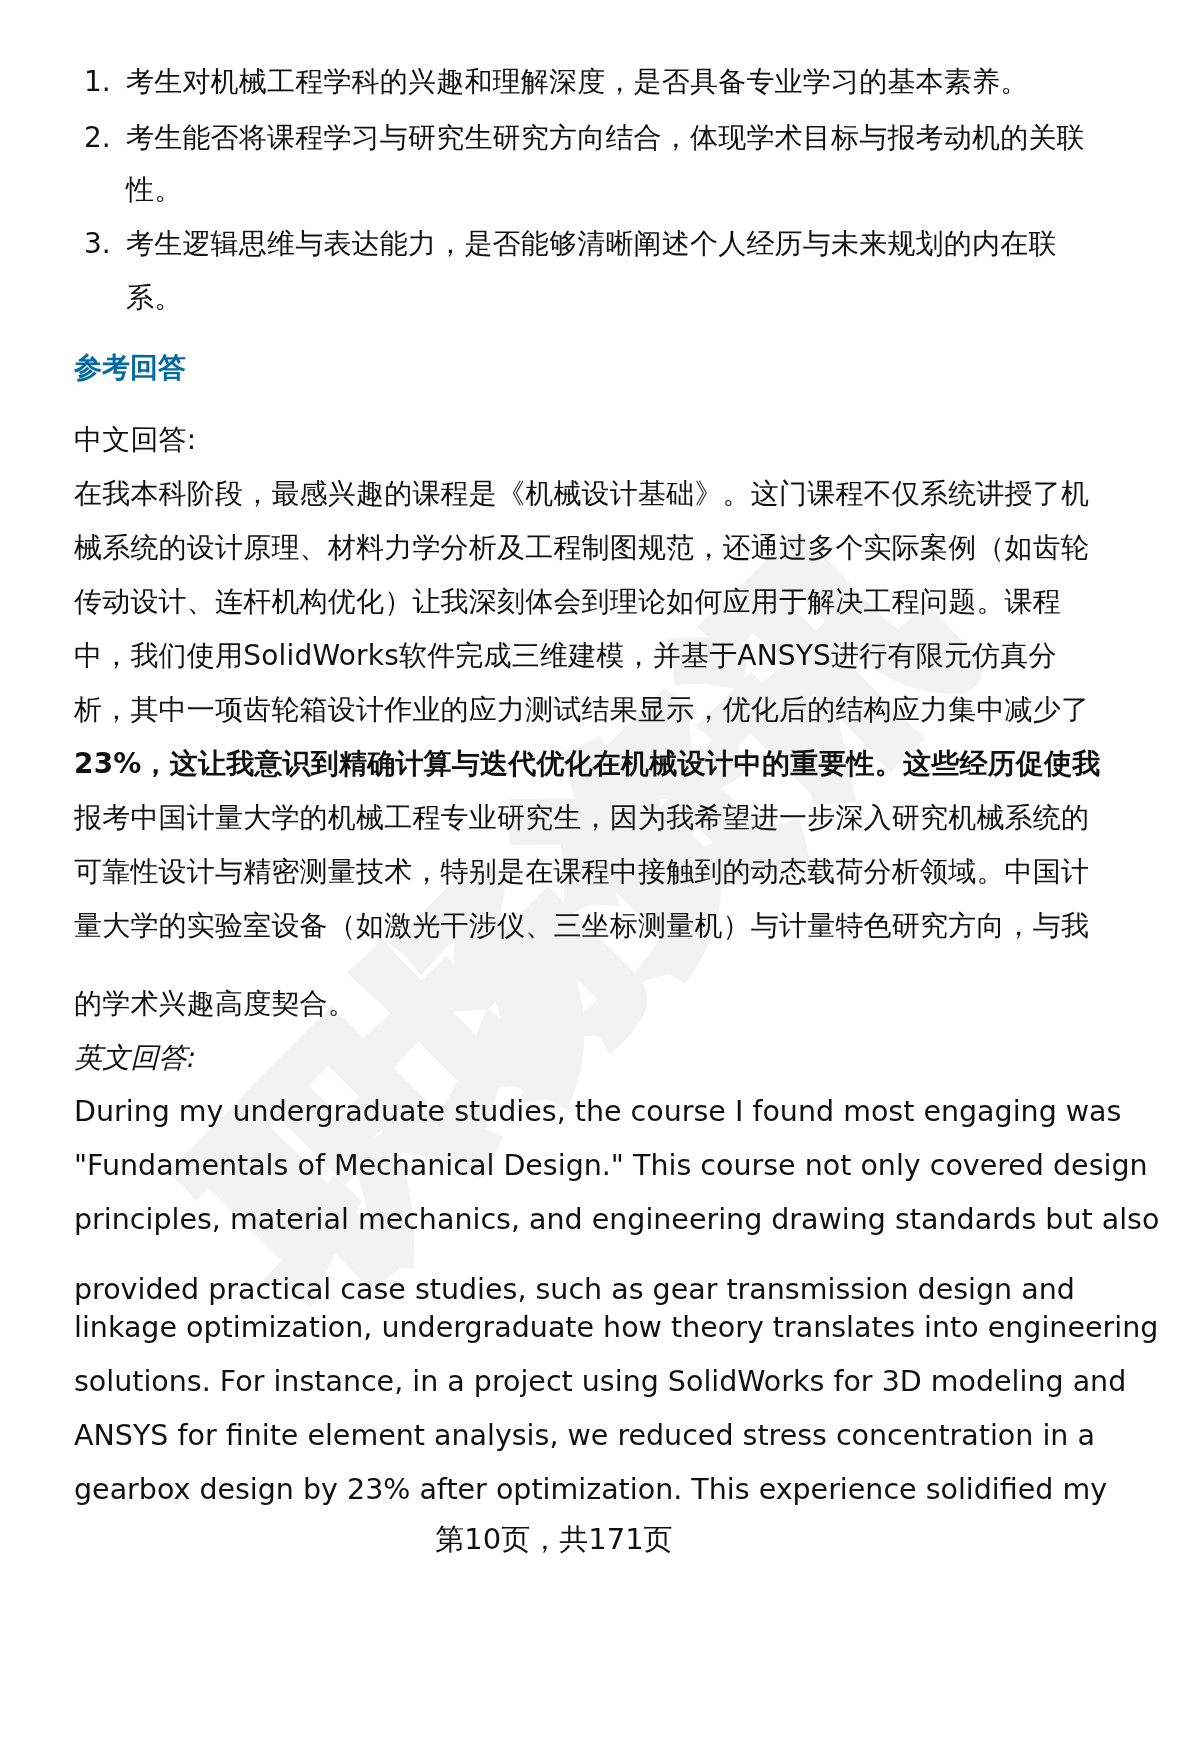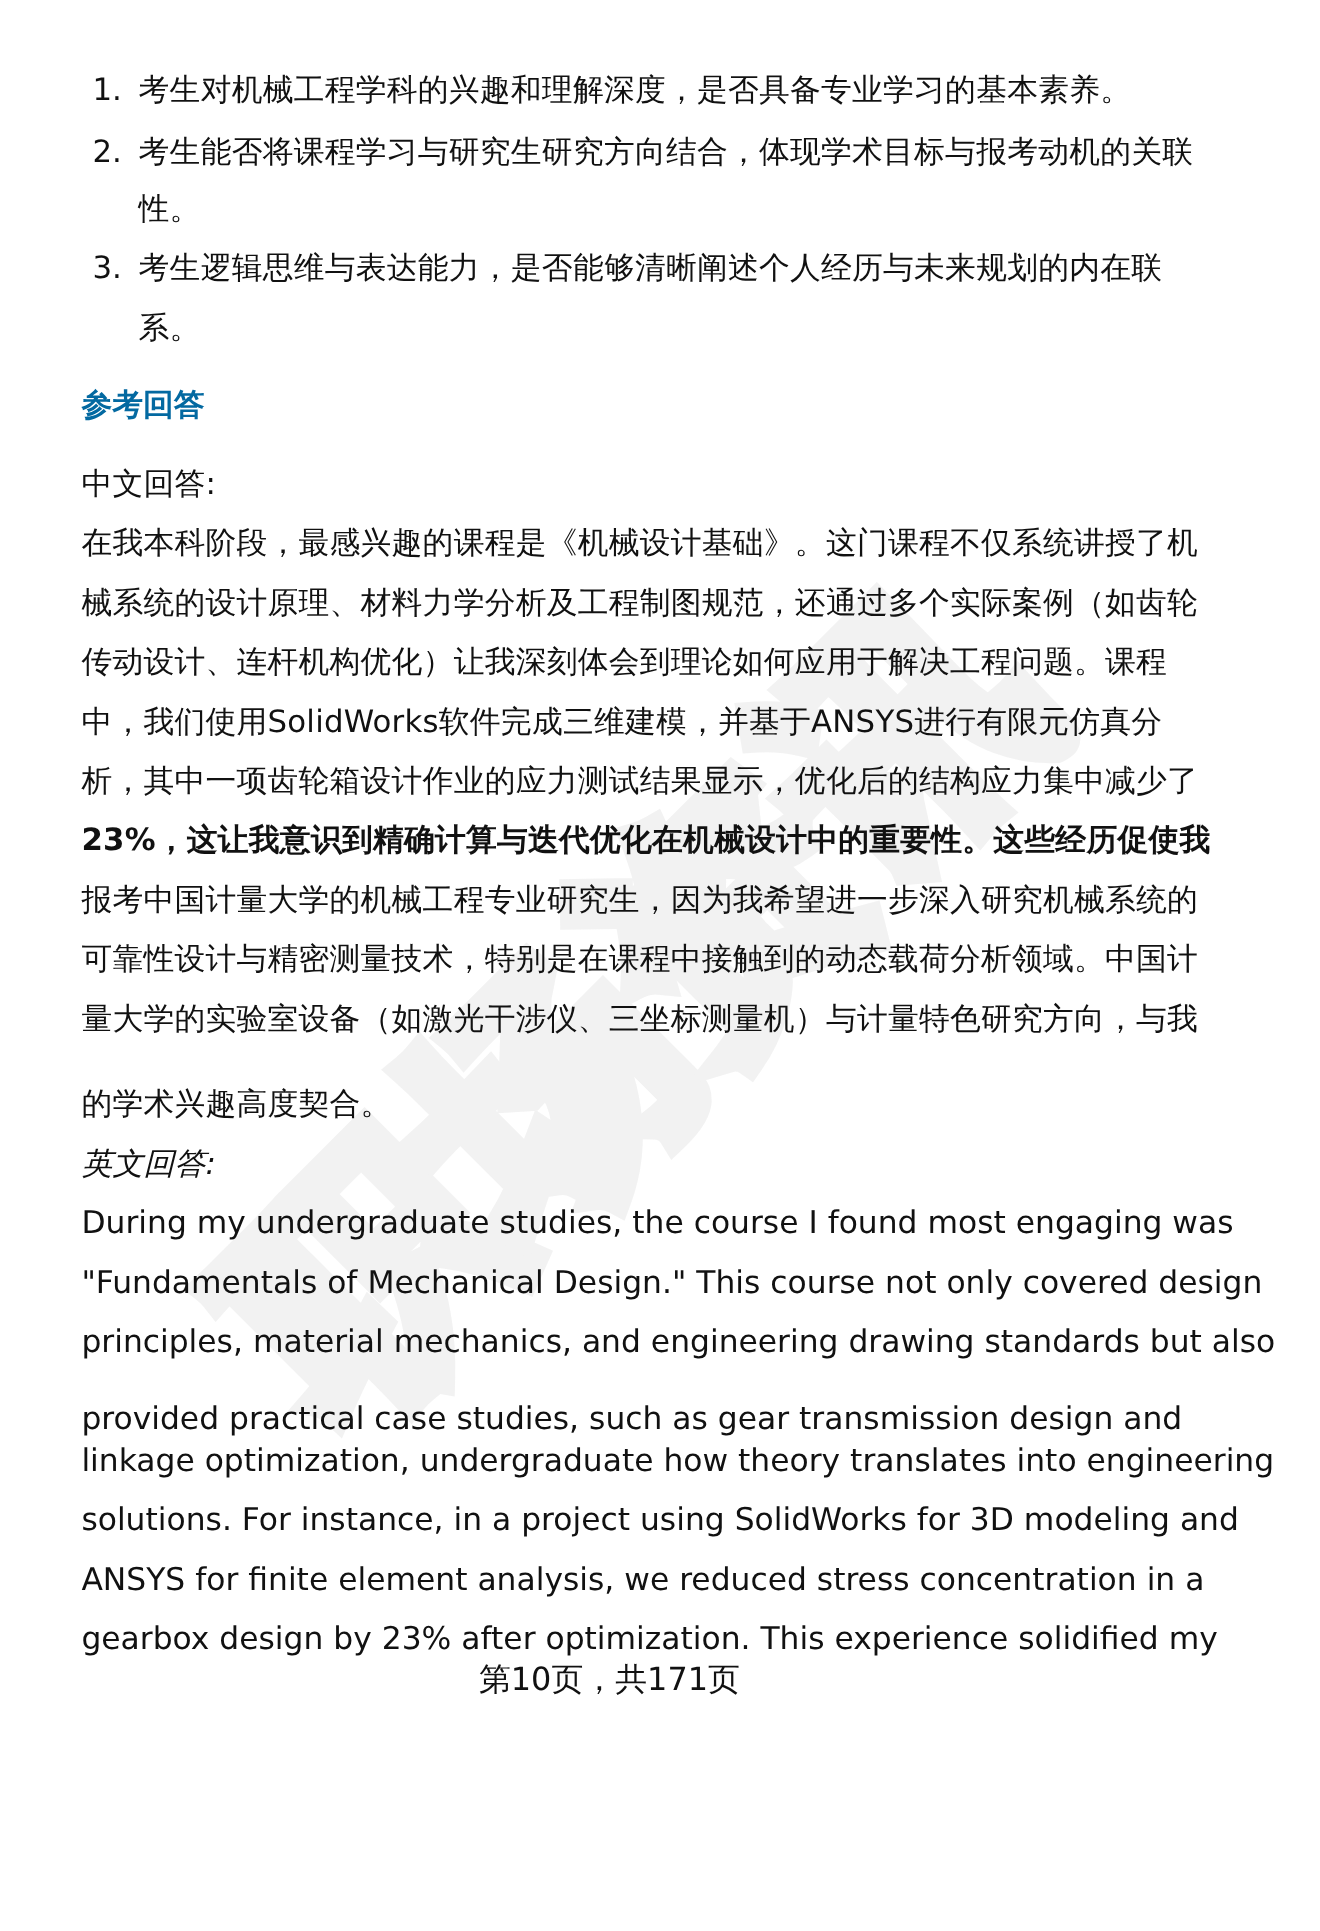--- a/index.html
+++ b/index.html
@@ -9,21 +9,21 @@
                pointer-events:none; z-index:0; }
   .watermark span { position:absolute; font-size:230px; font-weight:bold; color:transparent;
                -webkit-text-stroke:22px #f1f1f1; transform:rotate(-45deg); white-space:nowrap;
                font-family:"DejaVu Sans",sans-serif; opacity:0.9; }
   .content { position:absolute; left:0; top:0; width:1200px; z-index:1; }
   .line { position:absolute; left:74px; font-size:28px; line-height:40px; white-space:nowrap; letter-spacing:0.2px; }
   .num { position:absolute; left:84px; font-size:28px; line-height:40px; }
   .indent { left:126px; }
   .heading-red { position:absolute; left:74px; font-size:28px; font-weight:bold; color:#e3141a; line-height:40px; }
   .en { font-size:28.5px; letter-spacing:0; }
-  .pagenum { position:absolute; left:0; width:1108px; text-align:center; font-size:29px; line-height:40px; }
+  .pagenum { position:absolute; left:0; width:1108px; text-align:center; font-size:29px; line-height:40px;margin-top:13px; }
 </style>
 </head>
 <body>
 
 <div class="watermark">
   <span style="left:-60px; top:330px;">职场资讯</span>
 </div>
 
 <div class="content">
 

